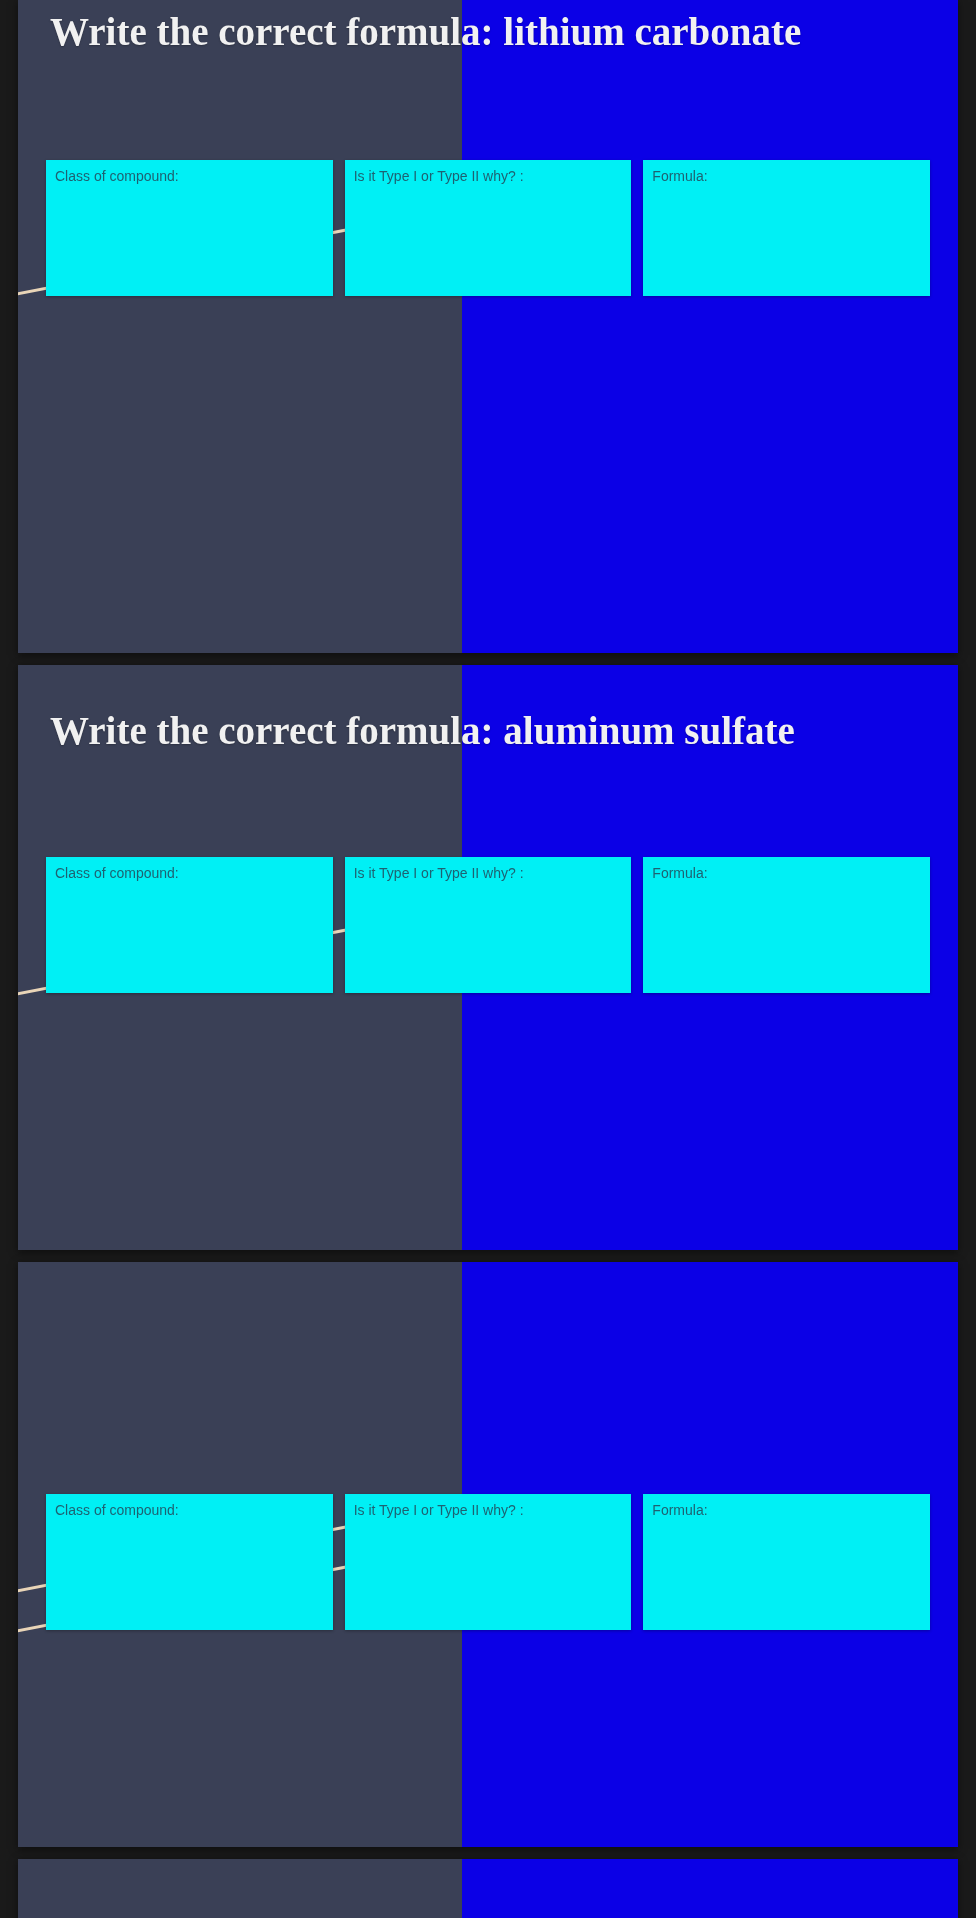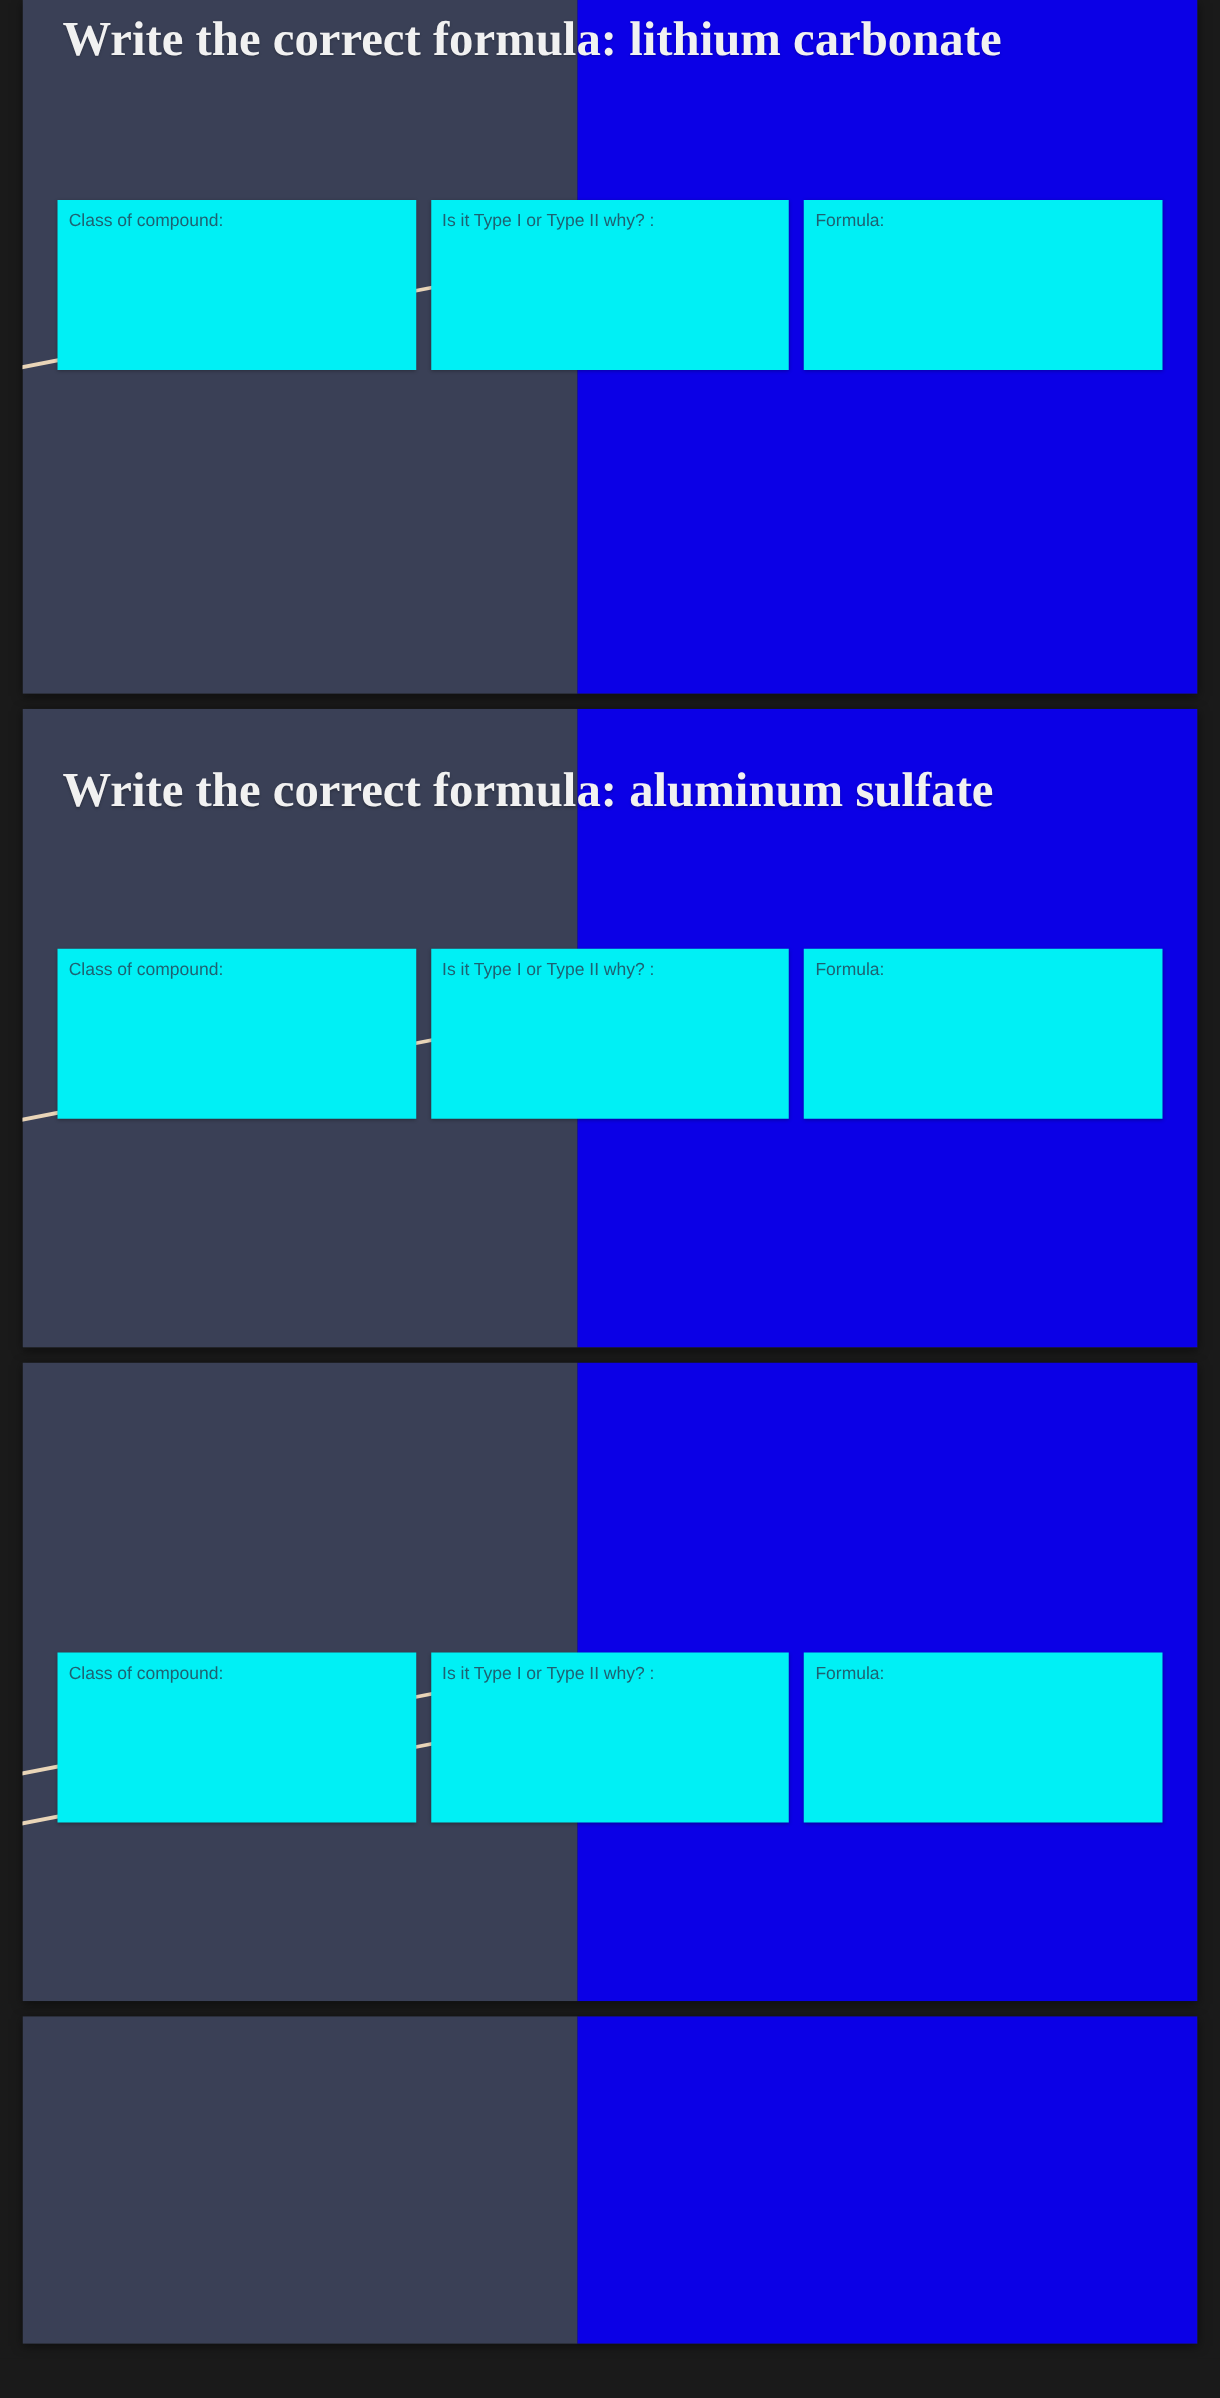--- a/index.html
+++ b/index.html
@@ -4,25 +4,25 @@
 <style>
   * { margin: 0; padding: 0; box-sizing: border-box; }
   html, body {
     width: 976px;
     background: #1a1a1a;
     font-family: Georgia, 'Times New Roman', serif;
   }
   .card {
     position: relative;
     margin: 0 18px 12px 18px;
-    height: 511px;
+    height: 585px;
     overflow: hidden;
     box-shadow: 0 2px 8px rgba(0,0,0,0.5);
   }
-  .card.first { margin-top: 0; height: 555px; }
+  .card.first { margin-top: 0; height: 653px; }
   .card.last  { height: 262px; }
   .half-left {
     position: absolute;
     left: 0; top: 0;
     width: 47.2%;
     height: 100%;
     background: #3a4056;
   }
   .half-right {
     position: absolute;
@@ -55,21 +55,20 @@
     text-shadow: 0 1px 2px rgba(0,0,0,0.25);
   }
   .card.first .title       { top: 8px; }
   .card:not(.first) .title { top: 42px; }
   .boxes {
     position: absolute;
     left: 28px; right: 28px;
     display: flex;
     gap: 12px;
     z-index: 3;
-    justify-content: flex-end;
   }
   .card.first .boxes       { top: 160px; }
   .card:not(.first) .boxes { top: 192px; }
   .box {
     flex: 1 1 0;
     height: 136px;
     background: #00f0f5;
     padding: 8px 9px;
     box-shadow: 0 1px 3px rgba(0,0,0,0.3);
   }

